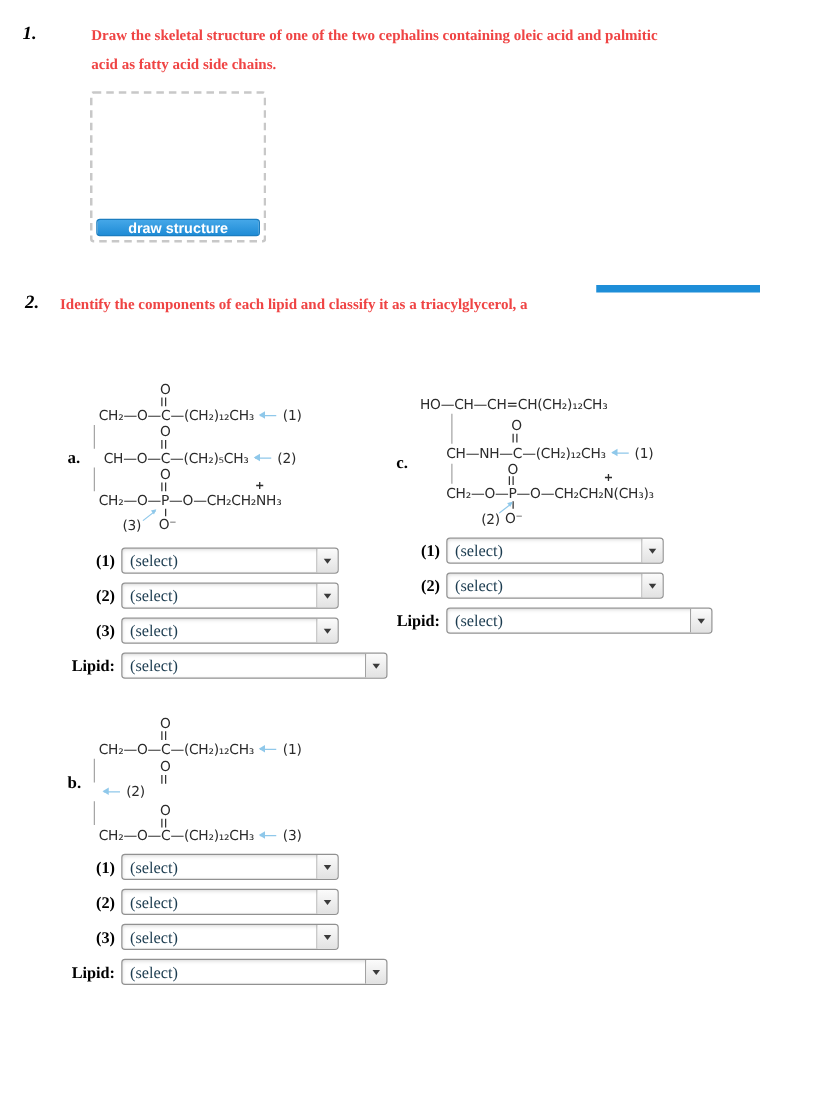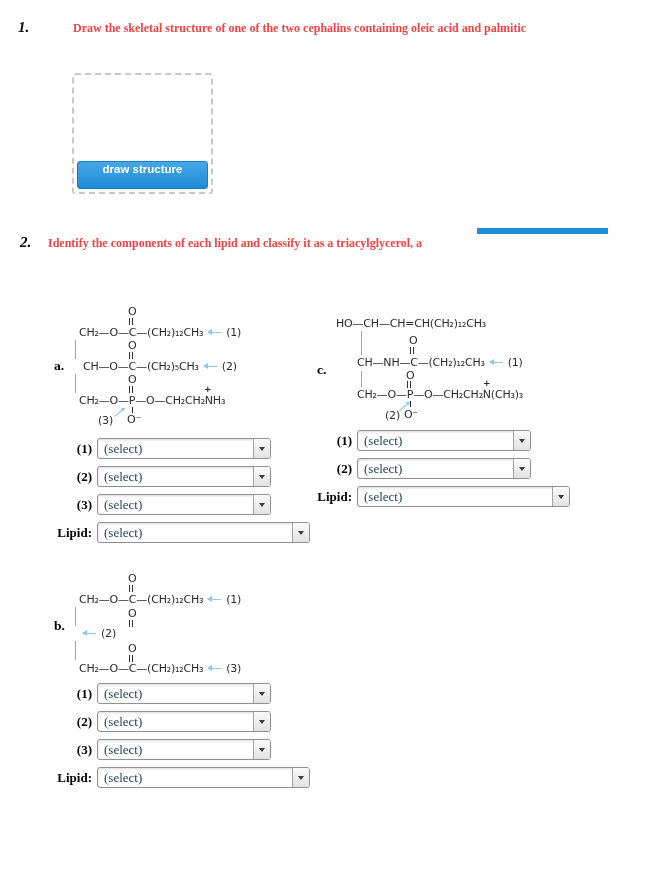--- a/index.html
+++ b/index.html
@@ -9,21 +9,21 @@
 
   
   .qnum { position:absolute; font-family:"Liberation Serif",serif;
           font-weight:bold; font-style:italic; font-size:15px; color:#000; }
   .qtext { position:absolute; font-family:"Liberation Serif",serif;
            font-weight:bold; font-size:12px; line-height:23px; color:#ef4444; }
 
   
   .sketch { position:absolute; left:72px; top:73px; width:141px; height:121px;
             border:2px dashed #c8c8c8; border-radius:3px; }
-  .drawbtn { position:absolute; left:3px; right:3px; bottom:3px; height:28px;
+  .drawbtn { position:absolute; left:3px; right:3px; bottom:3px; height:14px;
              background:linear-gradient(#45a7e8,#1f8cd6); border:1px solid #1b7dc0;
              border-radius:3px; color:#fff; font-family:"Liberation Sans",sans-serif;
              font-weight:bold; font-size:11.5px; text-align:center; line-height:15px;
              cursor:pointer; }
 
   .bluebar { position:absolute; left:477px; top:228px; width:131px; height:6px;
              background:#1e8ed8; }
 
   
   .struct { position:absolute; }
@@ -71,20 +71,21 @@
             border-right:3.5px solid transparent; border-top:4.5px solid #3a3a3a; }
 </style>
 </head>
 <body>
 
 <div class="page">
 
   <div class="qnum" style="left:18px; top:19px;">1.</div>
   <div class="qtext" style="left:73px; top:17px; width:570px;">
     <div>Draw the skeletal structure of one of the two cephalins containing oleic acid and palmitic</div>
+    <div>acid as fatty acid side chains.</div>
   </div>
 
   <div class="sketch">
     <div class="drawbtn">draw structure</div>
   </div>
 
   <div class="bluebar"></div>
 
   <div class="qnum" style="left:20px; top:234px;">2.</div>
   <div class="qtext" style="left:48px; top:232px; width:600px;">

